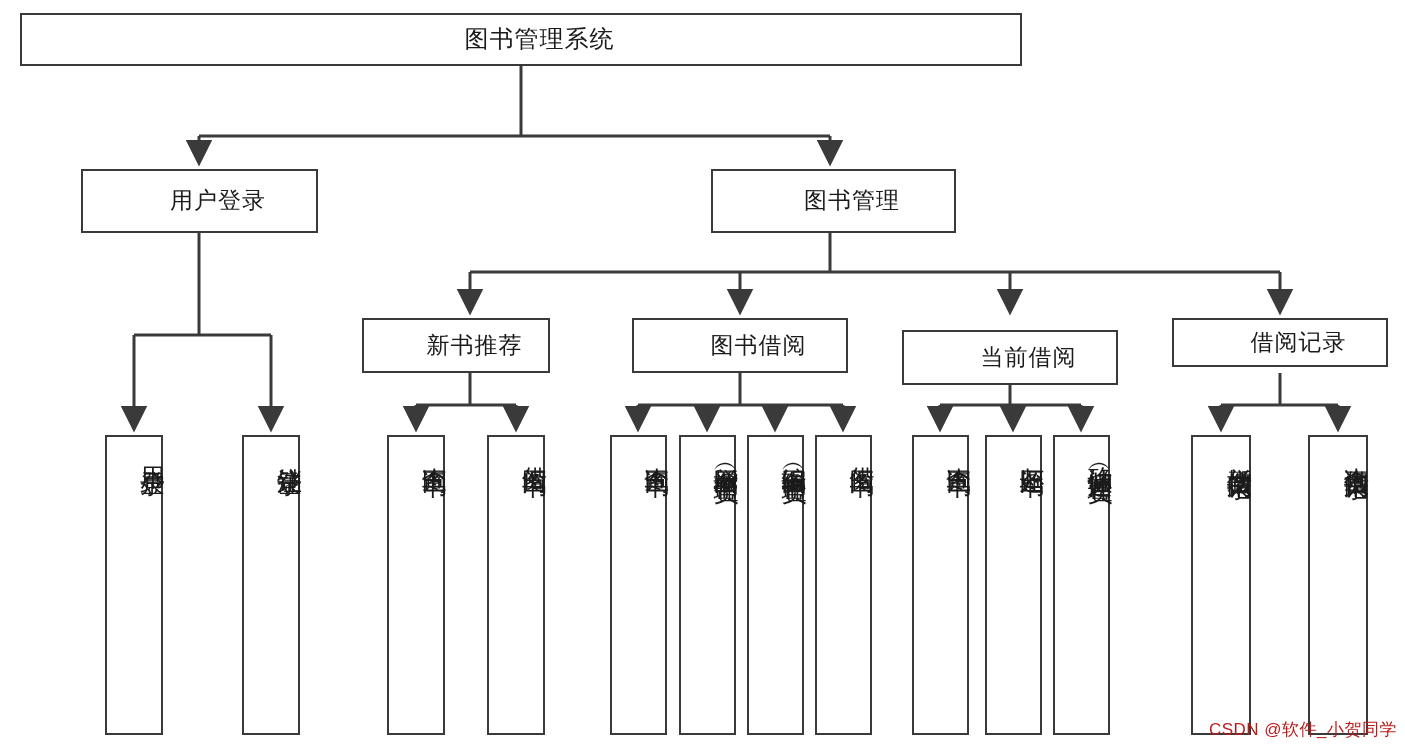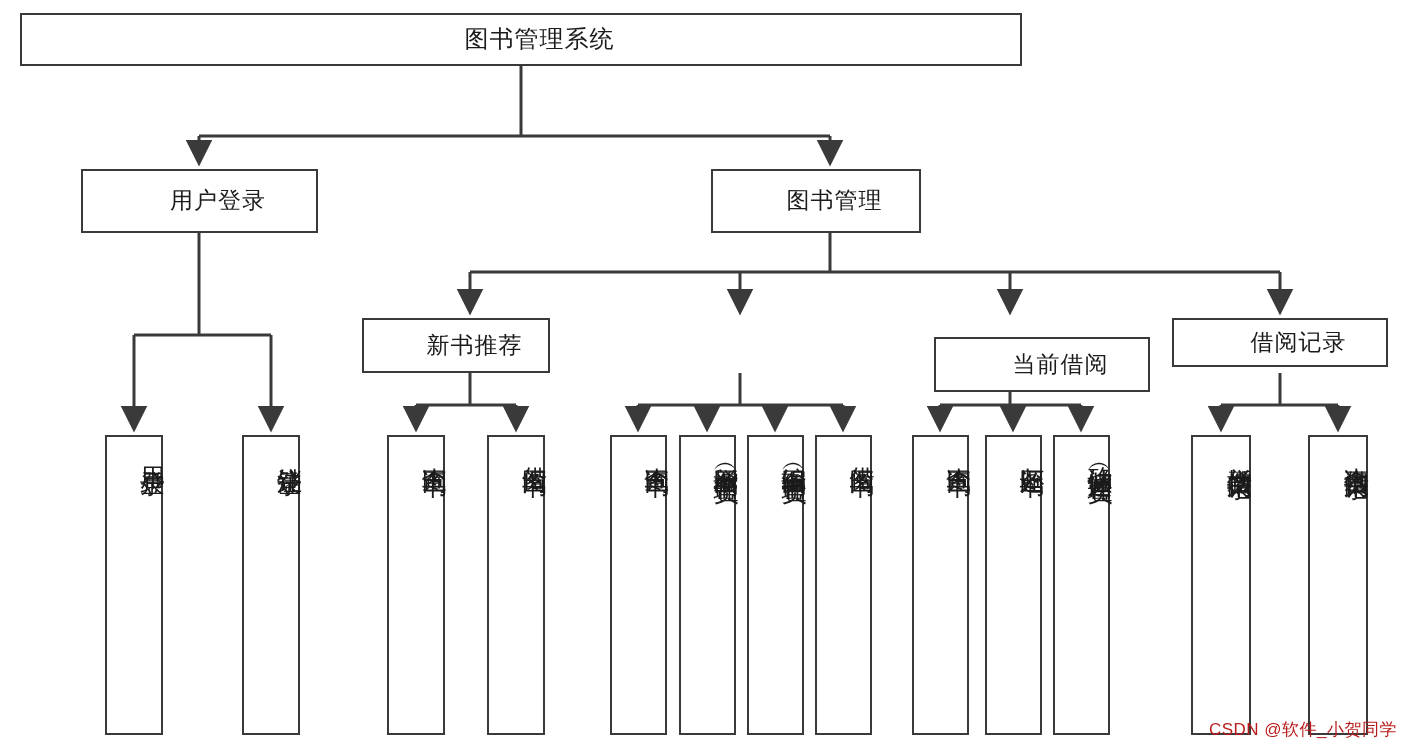--- a/index.html
+++ b/index.html
@@ -118,24 +118,25 @@
       <path d="M 1280 373 L 1280 405"></path>
       <path d="M 1221 405 L 1338 405"></path>
       <path d="M 1221 405 L 1221 428" marker-end="url(#arrow)"></path>
       <path d="M 1338 405 L 1338 428" marker-end="url(#arrow)"></path>
     </g>
   </svg>
 
   <div class="node root h" style="left: 20px; top: 13px; width: 1002px; height: 53px;">图书管理系统</div>
 
   <div class="node h" style="left: 81px; top: 169px; width: 237px; height: 64px;">用户登录</div>
-  <div class="node h" style="left: 711px; top: 169px; width: 210px; height: 64px;">图书管理</div>
+  <div class="node h" style="left: 711px; top: 169px; width: 245px; height: 64px;">图书管理</div>
 
   <div class="node h" style="left: 362px; top: 318px; width: 188px; height: 55px;">新书推荐</div>
-  <div class="node h" style="left: 902px; top: 337px; width: 216px; height: 55px; margin-left: 32px;">当前借阅</div>
+  <div class="node h" style="left: 632px; top: 318px; width: 216px; height: 55px;">图书借阅</div>
+  <div class="node h" style="left: 902px; top: 330px; width: 216px; height: 55px;">当前借阅</div>
   <div class="node h" style="left: 1172px; top: 318px; width: 216px; height: 49px;">借阅记录</div>
 
   <div class="node v" style="left: 105px; top: 435px; width: 58px; height: 300px;">
     <span class="vtext">用户登录</span>
   </div>
   <div class="node v" style="left: 242px; top: 435px; width: 58px; height: 300px;">
     <span class="vtext">注销登录</span>
   </div>
   <div class="node v" style="left: 387px; top: 435px; width: 58px; height: 300px;">
     <span class="vtext">查询图书</span>

